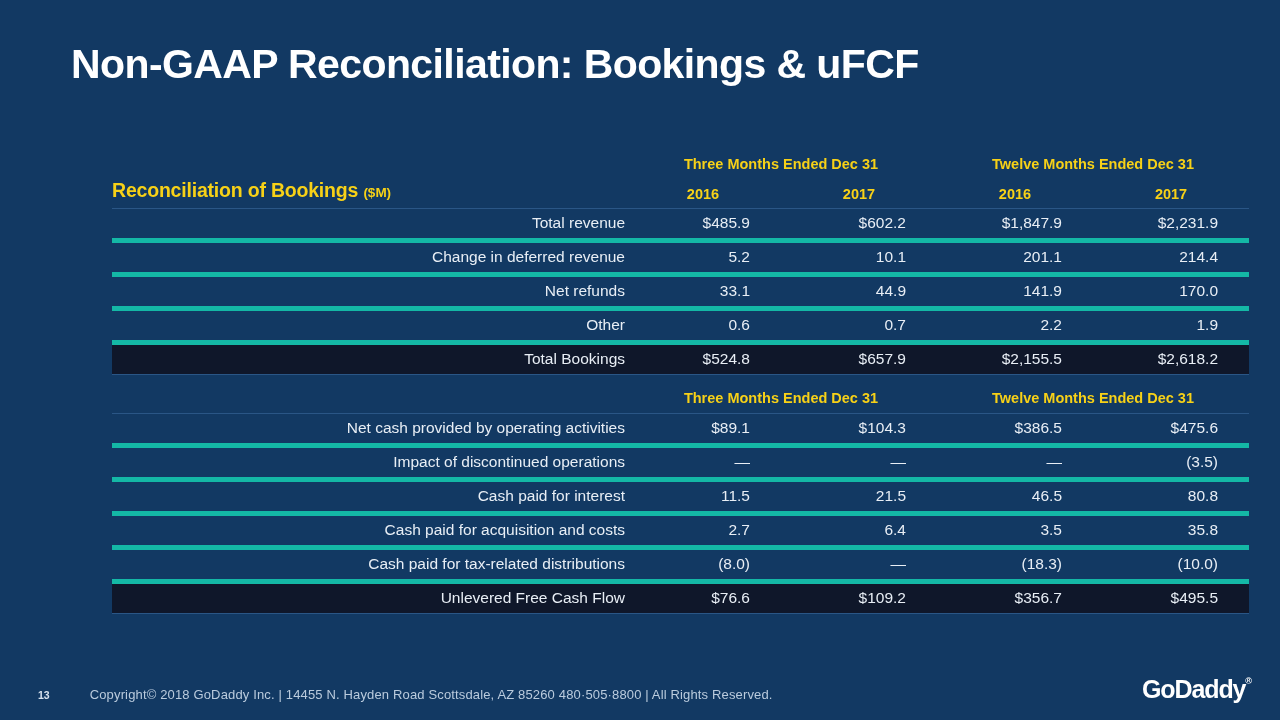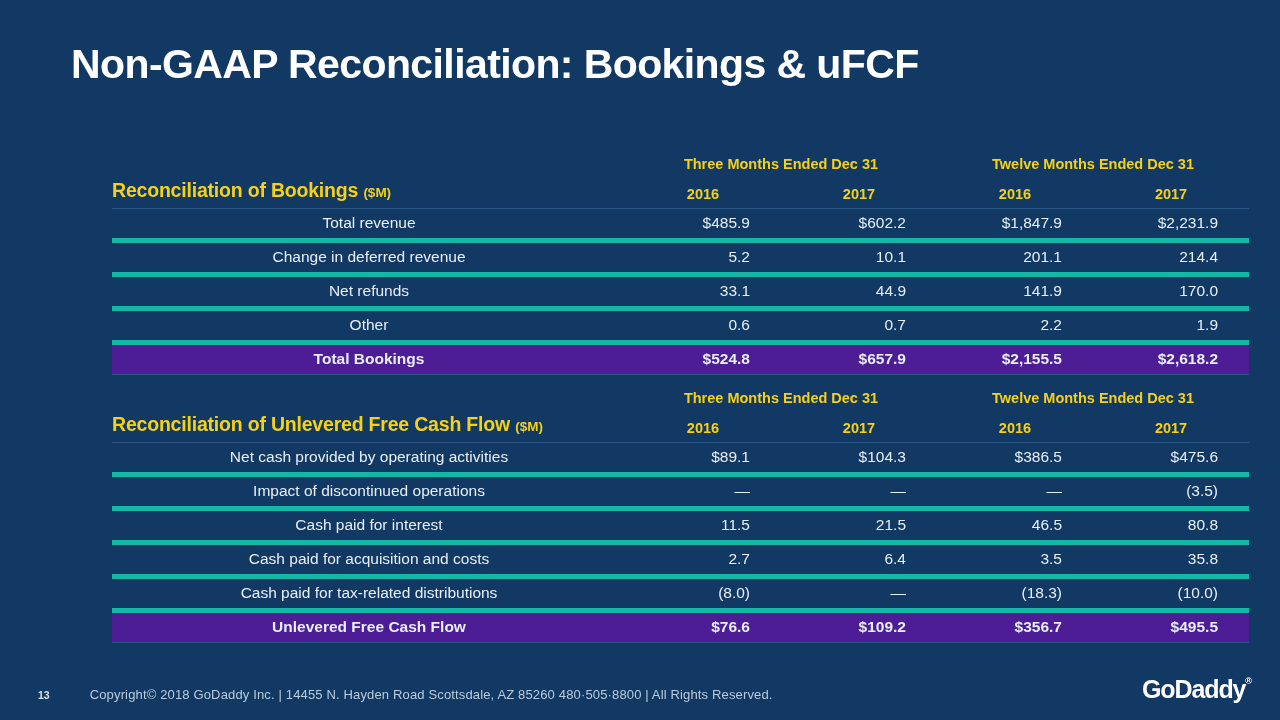--- a/index.html
+++ b/index.html
@@ -90,33 +90,33 @@
     text-align: center;
   }
 
   tbody.data tr td {
     color: #e8eef5;
     font-size: 15.5px;
     padding: 5px 0 6px 0;
     border-top: 5px solid #14b8a6;
   }
   tbody.data tr:first-child td { border-top: 1px solid #2a5686; }
-  tbody.data td.label { text-align: center; padding-left: 1px; }
+  tbody.data td.label { text-align: right; padding-left: 1px; }
   tbody.data td.num {
     text-align: right;
     padding-right: 31px;
     font-variant-numeric: tabular-nums;
   }
 
   
   tr.total-row td {
-    background: #4c1d95;
+    background: #0f172a;
     color: #ffffff;
     font-size: 16.5px;
-    font-weight: bold;
+    font-weight: normal;
     border-top: 1px solid #2a5686;
     padding-top: 6px;
     padding-bottom: 7px;
   }
   tr.total-row td.label { padding-left: 1px; }
   tr.total-row td.num   { padding-right: 31px; }
 
   .after-total {
     height: 1px;
     background: #2a5686;
@@ -241,27 +241,20 @@
         <col class="num-col">
         <col class="num-col">
         <col class="num-col">
     </colgroup>
     <thead>
       <tr class="span-head">
         <th class="blank"></th>
         <th colspan="2">Three Months Ended Dec 31</th>
         <th colspan="2">Twelve Months Ended Dec 31</th>
       </tr>
-      <tr class="year-head">
-        <td class="section-title"><span>Reconciliation of Unlevered Free Cash Flow</span> <span class="unit">($M)</span></td>
-        <td class="year">2016</td>
-        <td class="year">2017</td>
-        <td class="year">2016</td>
-        <td class="year">2017</td>
-      </tr>
     </thead>
     <tbody class="data">
       <tr>
         <td class="label">Net cash provided by operating activities</td>
         <td class="num">$89.1</td>
         <td class="num">$104.3</td>
         <td class="num">$386.5</td>
         <td class="num">$475.6</td>
       </tr>
       <tr>

